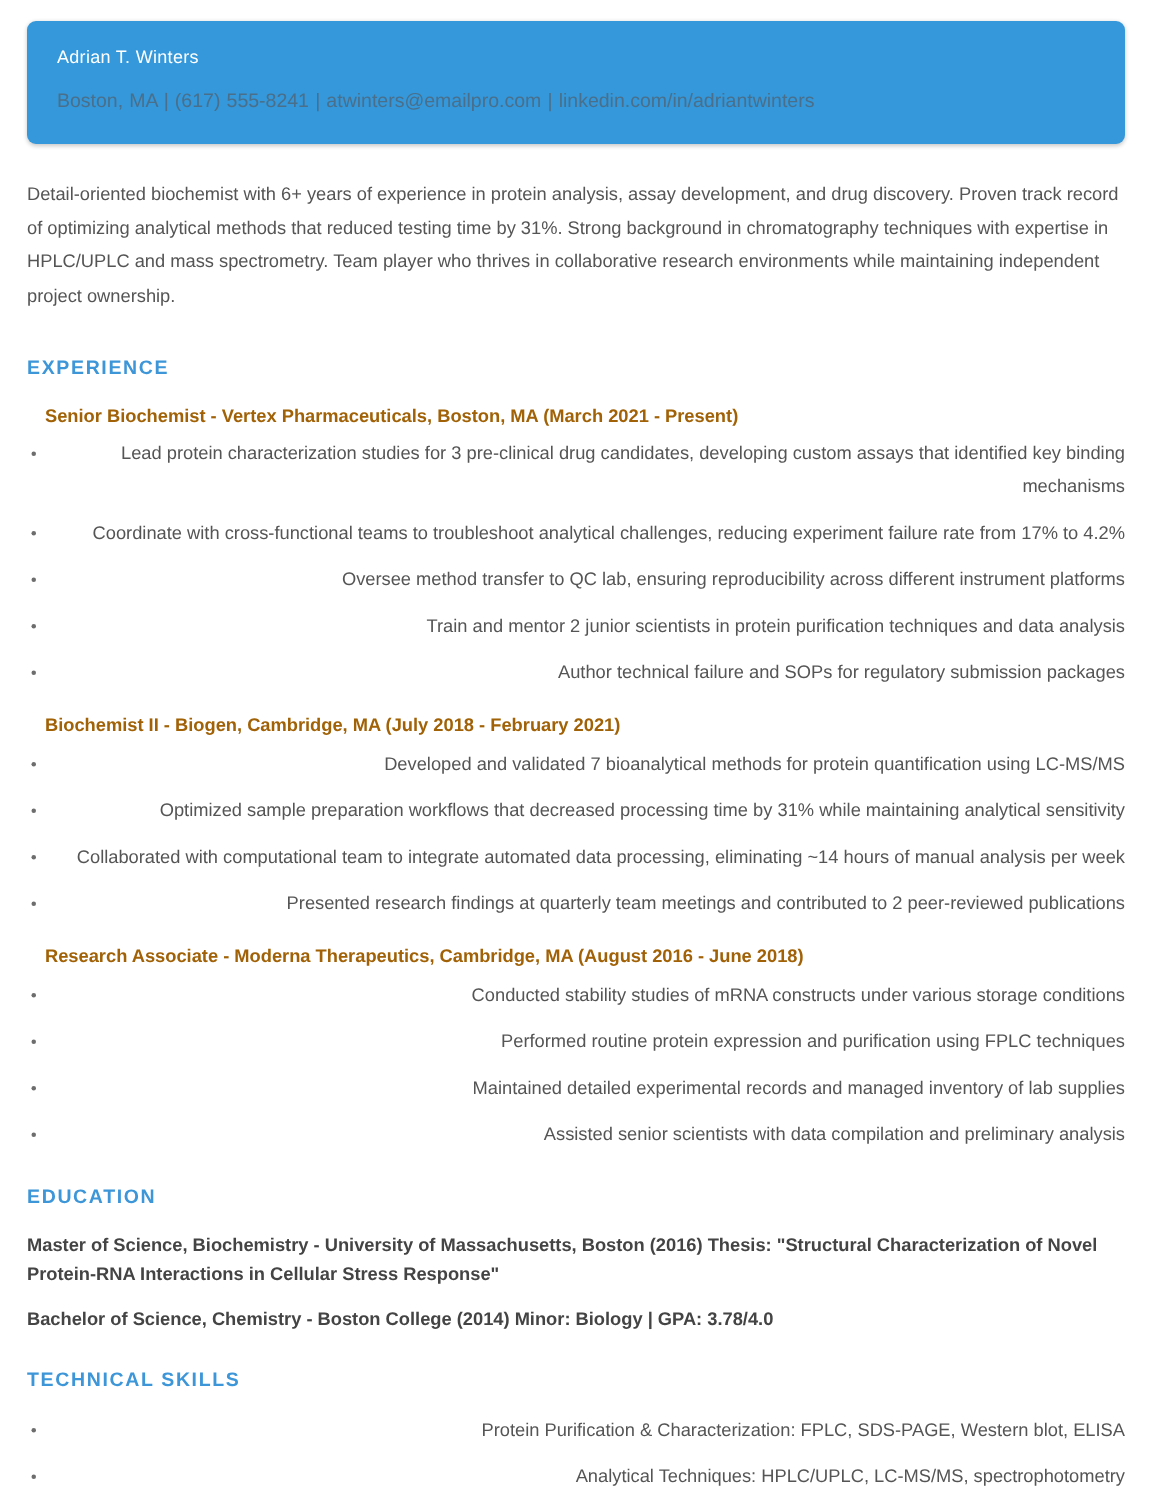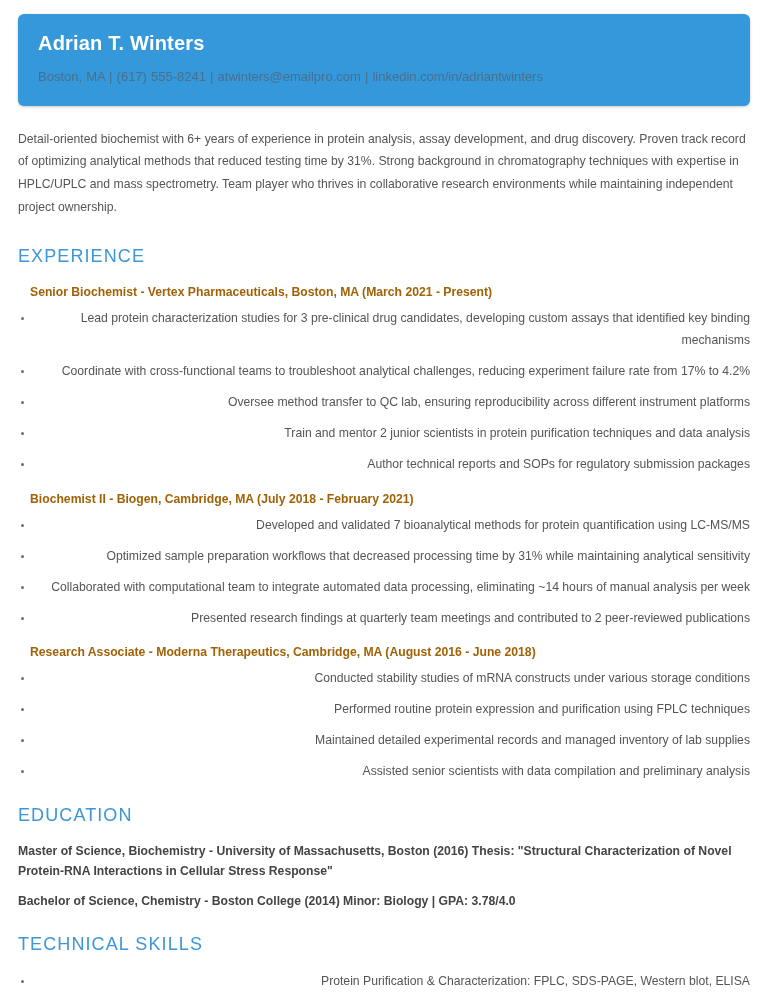--- a/index.html
+++ b/index.html
@@ -22,22 +22,22 @@
 
   
   .header {
     background: #3498db;
     border-radius: 6px;
     padding: 17px 20px 20px 20px;
     box-shadow: 0 1px 3px rgba(0,0,0,0.22);
     margin-bottom: 22px;
   }
   .name {
-    font-size: 20px;
-    font-weight: bold;
+    font-size: 12px;
+    font-weight: normal;
     color: #ffffff;
     letter-spacing: 0.2px;
     line-height: 1.2;
     margin: 0 0 14px 0;
   }
   .contact {
     font-size: 13px;
     color: #4a6f8a;
     line-height: 1.3;
     margin: 0;
@@ -49,22 +49,22 @@
     font-size: 12.2px;
     color: #555555;
     line-height: 1.85;
     margin: 0 0 28px 0;
     text-align: left;
   }
 
   
   .section { margin-bottom: 4px; }
   .section-title {
-    font-size: 18px;
-    font-weight: normal;
+    font-size: 13px;
+    font-weight: bold;
     color: #3d96d8;
     letter-spacing: 1.1px;
     margin: 0 0 16px 0;
     text-transform: uppercase;
   }
   .section + .section { margin-top: 22px; }
 
   .entry { margin-bottom: 6px; }
   .entry-heading {
     font-size: 12.2px;
@@ -126,21 +126,21 @@
   <div class="section">
     <h2 class="section-title">EXPERIENCE</h2>
 
     <div class="entry">
       <div class="entry-heading">Senior Biochemist - Vertex Pharmaceuticals, Boston, MA (March 2021 - Present)</div>
       <ul class="bullets">
         <li>Lead protein characterization studies for 3 pre-clinical drug candidates, developing custom assays that identified key binding mechanisms</li>
         <li>Coordinate with cross-functional teams to troubleshoot analytical challenges, reducing experiment failure rate from 17% to 4.2%</li>
         <li>Oversee method transfer to QC lab, ensuring reproducibility across different instrument platforms</li>
         <li>Train and mentor 2 junior scientists in protein purification techniques and data analysis</li>
-        <li>Author technical reports and SOPs for regulatory submission packages</li>
+        <li>Author technical failure and SOPs for regulatory submission packages</li>
       </ul>
     </div>
 
     <div class="entry">
       <div class="entry-heading">Biochemist II - Biogen, Cambridge, MA (July 2018 - February 2021)</div>
       <ul class="bullets">
         <li>Developed and validated 7 bioanalytical methods for protein quantification using LC-MS/MS</li>
         <li>Optimized sample preparation workflows that decreased processing time by 31% while maintaining analytical sensitivity</li>
         <li>Collaborated with computational team to integrate automated data processing, eliminating ~14 hours of manual analysis per week</li>
         <li>Presented research findings at quarterly team meetings and contributed to 2 peer-reviewed publications</li>

